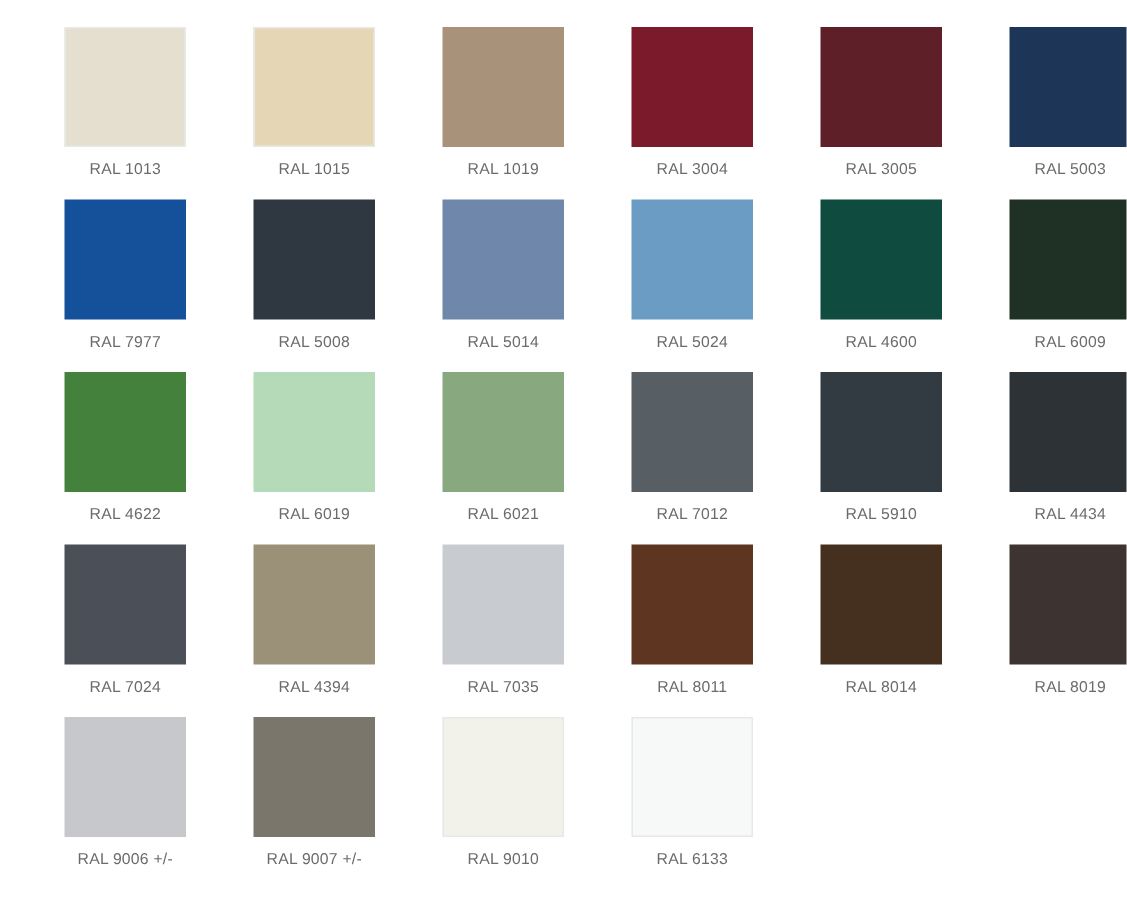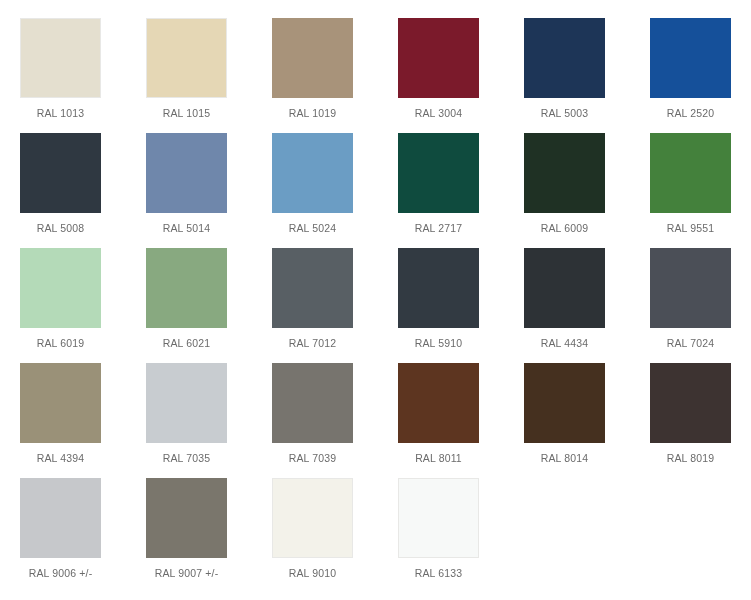--- a/index.html
+++ b/index.html
@@ -27,20 +27,21 @@
     padding: 18px 0 0 20px;
     box-sizing: border-box;
   }
   .swatch-cell {
     position: relative;
     width: 126px;
     height: 115px;
     display: flex;
     flex-direction: column;
     align-items: flex-start;
+    margin-left: 23px;
   }
   .swatch-chip {
     width: 81px;
     height: 80px;
     display: block;
     box-sizing: border-box;
   }
   .swatch-chip.bordered {
     border: 1px solid #e8e8e6;
   }
@@ -70,50 +71,54 @@
     </div>
     <div class="swatch-cell">
       <div class="swatch-chip" style="background: rgb(168, 147, 122);"></div>
       <div class="swatch-label">RAL 1019</div>
     </div>
     <div class="swatch-cell">
       <div class="swatch-chip" style="background: rgb(123, 26, 43);"></div>
       <div class="swatch-label">RAL 3004</div>
     </div>
     <div class="swatch-cell">
+      <div class="swatch-chip" style="background: rgb(94, 31, 40);"></div>
+      <div class="swatch-label">RAL 3005</div>
+    </div>
+    <div class="swatch-cell">
       <div class="swatch-chip" style="background: rgb(29, 53, 87);"></div>
       <div class="swatch-label">RAL 5003</div>
     </div>
     <div class="swatch-cell">
       <div class="swatch-chip" style="background: rgb(21, 80, 154);"></div>
-      <div class="swatch-label">RAL 2520</div>
+      <div class="swatch-label">RAL 7977</div>
     </div>
     <div class="swatch-cell">
       <div class="swatch-chip" style="background: rgb(47, 56, 65);"></div>
       <div class="swatch-label">RAL 5008</div>
     </div>
     <div class="swatch-cell">
       <div class="swatch-chip" style="background: rgb(111, 135, 171);"></div>
       <div class="swatch-label">RAL 5014</div>
     </div>
     <div class="swatch-cell">
       <div class="swatch-chip" style="background: rgb(107, 157, 196);"></div>
       <div class="swatch-label">RAL 5024</div>
     </div>
     <div class="swatch-cell">
       <div class="swatch-chip" style="background: rgb(15, 75, 62);"></div>
-      <div class="swatch-label">RAL 2717</div>
+      <div class="swatch-label">RAL 4600</div>
     </div>
     <div class="swatch-cell">
       <div class="swatch-chip" style="background: rgb(31, 49, 36);"></div>
       <div class="swatch-label">RAL 6009</div>
     </div>
     <div class="swatch-cell">
       <div class="swatch-chip" style="background: rgb(68, 129, 60);"></div>
-      <div class="swatch-label">RAL 9551</div>
+      <div class="swatch-label">RAL 4622</div>
     </div>
     <div class="swatch-cell">
       <div class="swatch-chip" style="background: rgb(180, 218, 184);"></div>
       <div class="swatch-label">RAL 6019</div>
     </div>
     <div class="swatch-cell">
       <div class="swatch-chip" style="background: rgb(136, 169, 128);"></div>
       <div class="swatch-label">RAL 6021</div>
     </div>
     <div class="swatch-cell">
@@ -134,24 +139,20 @@
     </div>
     <div class="swatch-cell">
       <div class="swatch-chip" style="background: rgb(154, 145, 120);"></div>
       <div class="swatch-label">RAL 4394</div>
     </div>
     <div class="swatch-cell">
       <div class="swatch-chip" style="background: rgb(200, 204, 208);"></div>
       <div class="swatch-label">RAL 7035</div>
     </div>
     <div class="swatch-cell">
-      <div class="swatch-chip" style="background: rgb(119, 116, 110);"></div>
-      <div class="swatch-label">RAL 7039</div>
-    </div>
-    <div class="swatch-cell">
       <div class="swatch-chip" style="background: rgb(93, 53, 32);"></div>
       <div class="swatch-label">RAL 8011</div>
     </div>
     <div class="swatch-cell">
       <div class="swatch-chip" style="background: rgb(69, 48, 31);"></div>
       <div class="swatch-label">RAL 8014</div>
     </div>
     <div class="swatch-cell">
       <div class="swatch-chip" style="background: rgb(61, 51, 49);"></div>
       <div class="swatch-label">RAL 8019</div>

